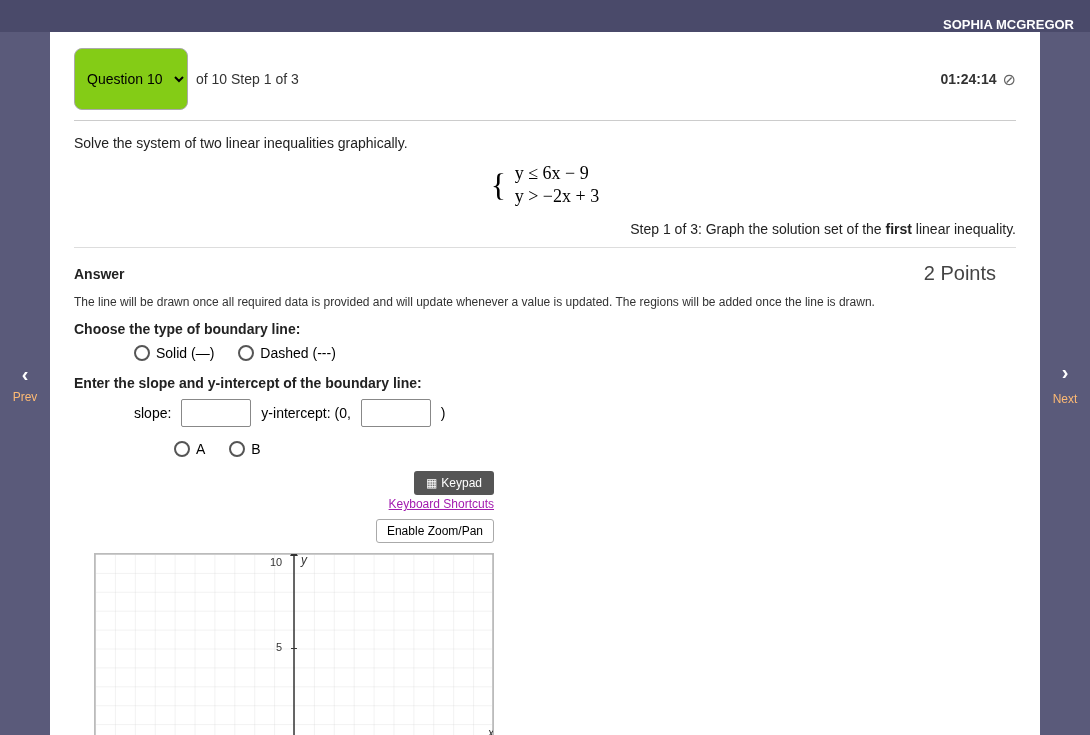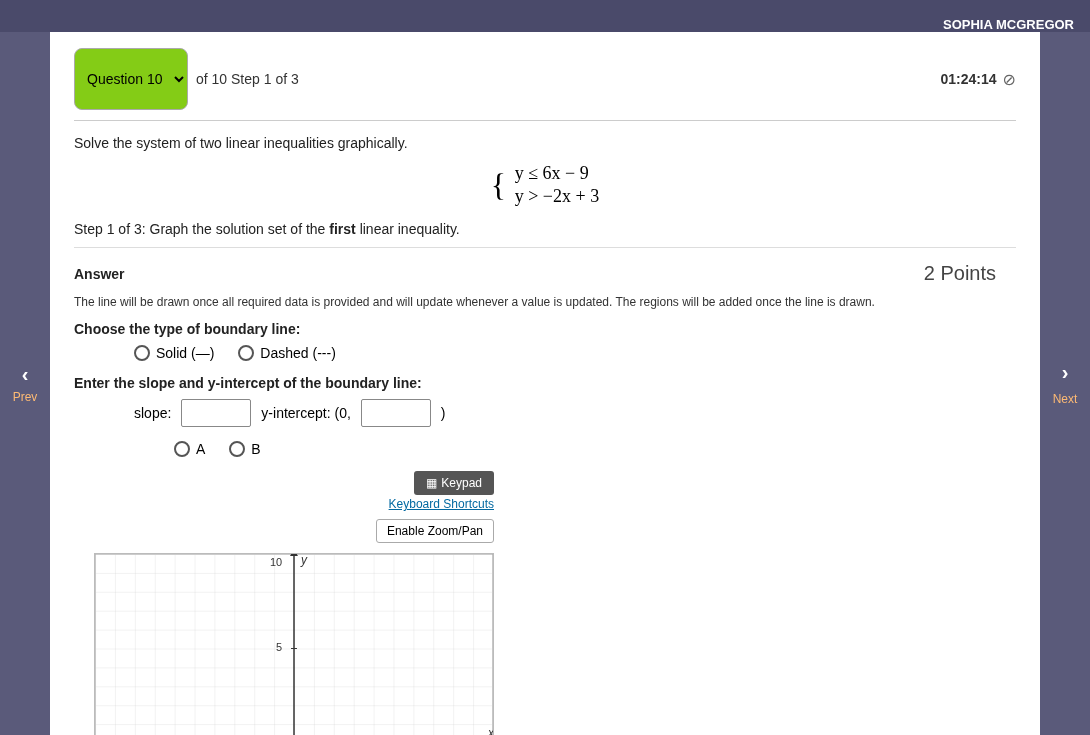--- a/index.html
+++ b/index.html
@@ -123,20 +123,21 @@
       text-align: left;
       vertical-align: middle;
       gap: 2px;
     }
     .step-instruction {
       font-size: 14px;
       color: #222;
       margin-bottom: 14px;
       border-bottom: 1px solid #ddd;
       padding-bottom: 10px;
+      text-align: right;
     }
     .step-instruction b { font-weight: bold; }
     .answer-section {
       display: flex;
       gap: 0;
       flex-direction: column;
     }
     .answer-left {
       flex: 1;
       padding-right: 20px;
@@ -170,21 +171,21 @@
       padding: 5px 12px;
       font-size: 12px;
       cursor: pointer;
       border-radius: 3px;
       display: flex;
       align-items: center;
       gap: 4px;
     }
     .keyboard-shortcuts {
       font-size: 12px;
-      color: #0369a1;
+      color: #a21caf;
       text-decoration: underline;
       cursor: pointer;
       margin-left: auto;
     }
     .info-text {
       font-size: 12px;
       color: #333;
       margin-bottom: 10px;
       line-height: 1.5;
     }

